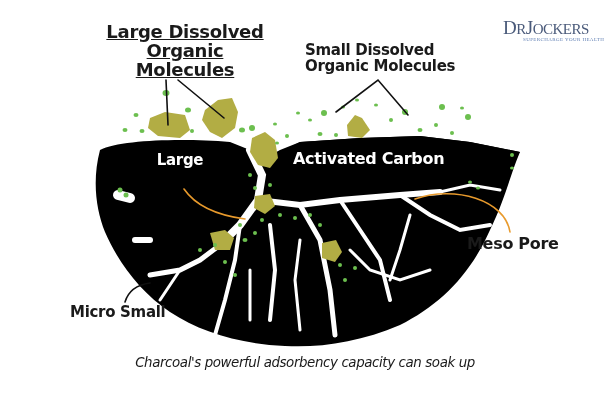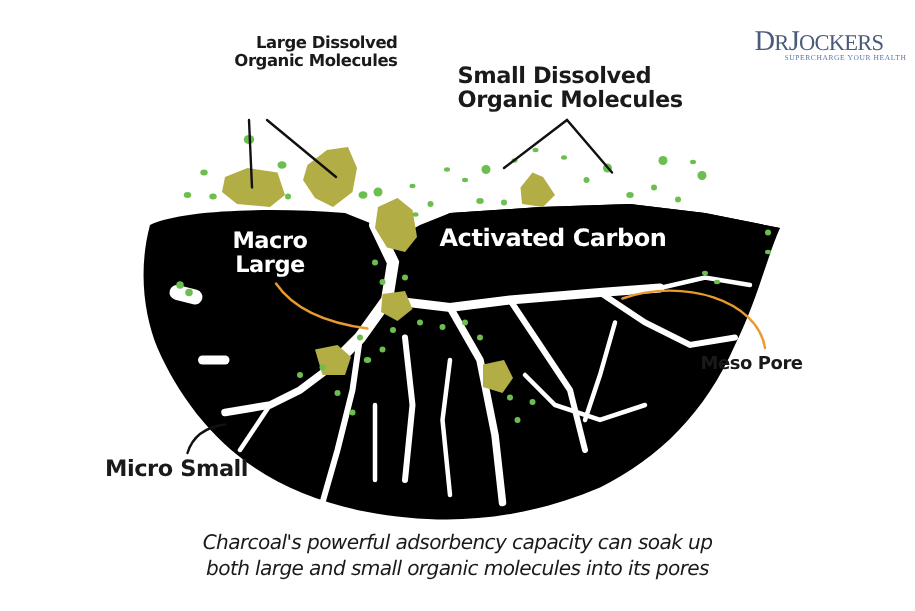--- a/index.html
+++ b/index.html
@@ -116,37 +116,35 @@
     <path d="M415,199 C455,185 505,200 510,232" stroke="#e89a2c" stroke-width="1.6"></path>
     <path d="M125,302 C128,292 135,285 150,283" stroke="#111" stroke-width="1.6"></path>
   </g>
 </svg>
 
 <div class="logo">
   <div class="logo-main"><span>D</span><span class="sm">R</span><span>J</span><span class="sm">OCKERS</span><span class="dom">.COM</span></div>
   <div class="logo-tag">SUPERCHARGE YOUR HEALTH</div>
 </div>
 
-<div class="label" style="left:105px; top:23px; font-size:11px; text-align:right; width:160px;">
+<div class="label" style="left:105px; top:23px; font-size:18px; text-align:center; width:160px;text-decoration:underline;">
   <div>Large Dissolved</div>
   <div>Organic Molecules</div>
 </div>
 
 <div class="label" style="left:305px; top:43px; font-size:15px; text-align:left; width:160px;">
   <div>Small Dissolved</div>
   <div>Organic Molecules</div>
 </div>
 
 <div class="label label-white" style="left:140px; top:153px; font-size:15px; text-align:center; width:80px;">
-  <div>Macro</div>
   <div>Large</div>
 </div>
 
 <div class="label label-white" style="left:293px; top:151px; font-size:16px; white-space:nowrap;text-align:center;">Activated Carbon</div>
 
-<div class="label" style="left:467px; top:236px; font-size:12px; white-space:nowrap;">Meso Pore</div>
+<div class="label" style="left:467px; top:236px; font-size:16px; white-space:nowrap;">Meso Pore</div>
 
 <div class="label" style="left:70px; top:305px; font-size:15px; white-space:nowrap;">Micro Small</div>
 
 <div class="caption">
   <div>Charcoal's powerful adsorbency capacity can soak up</div>
-  <div>both large and small organic molecules into its pores</div>
 </div>
 
 </body></html>

